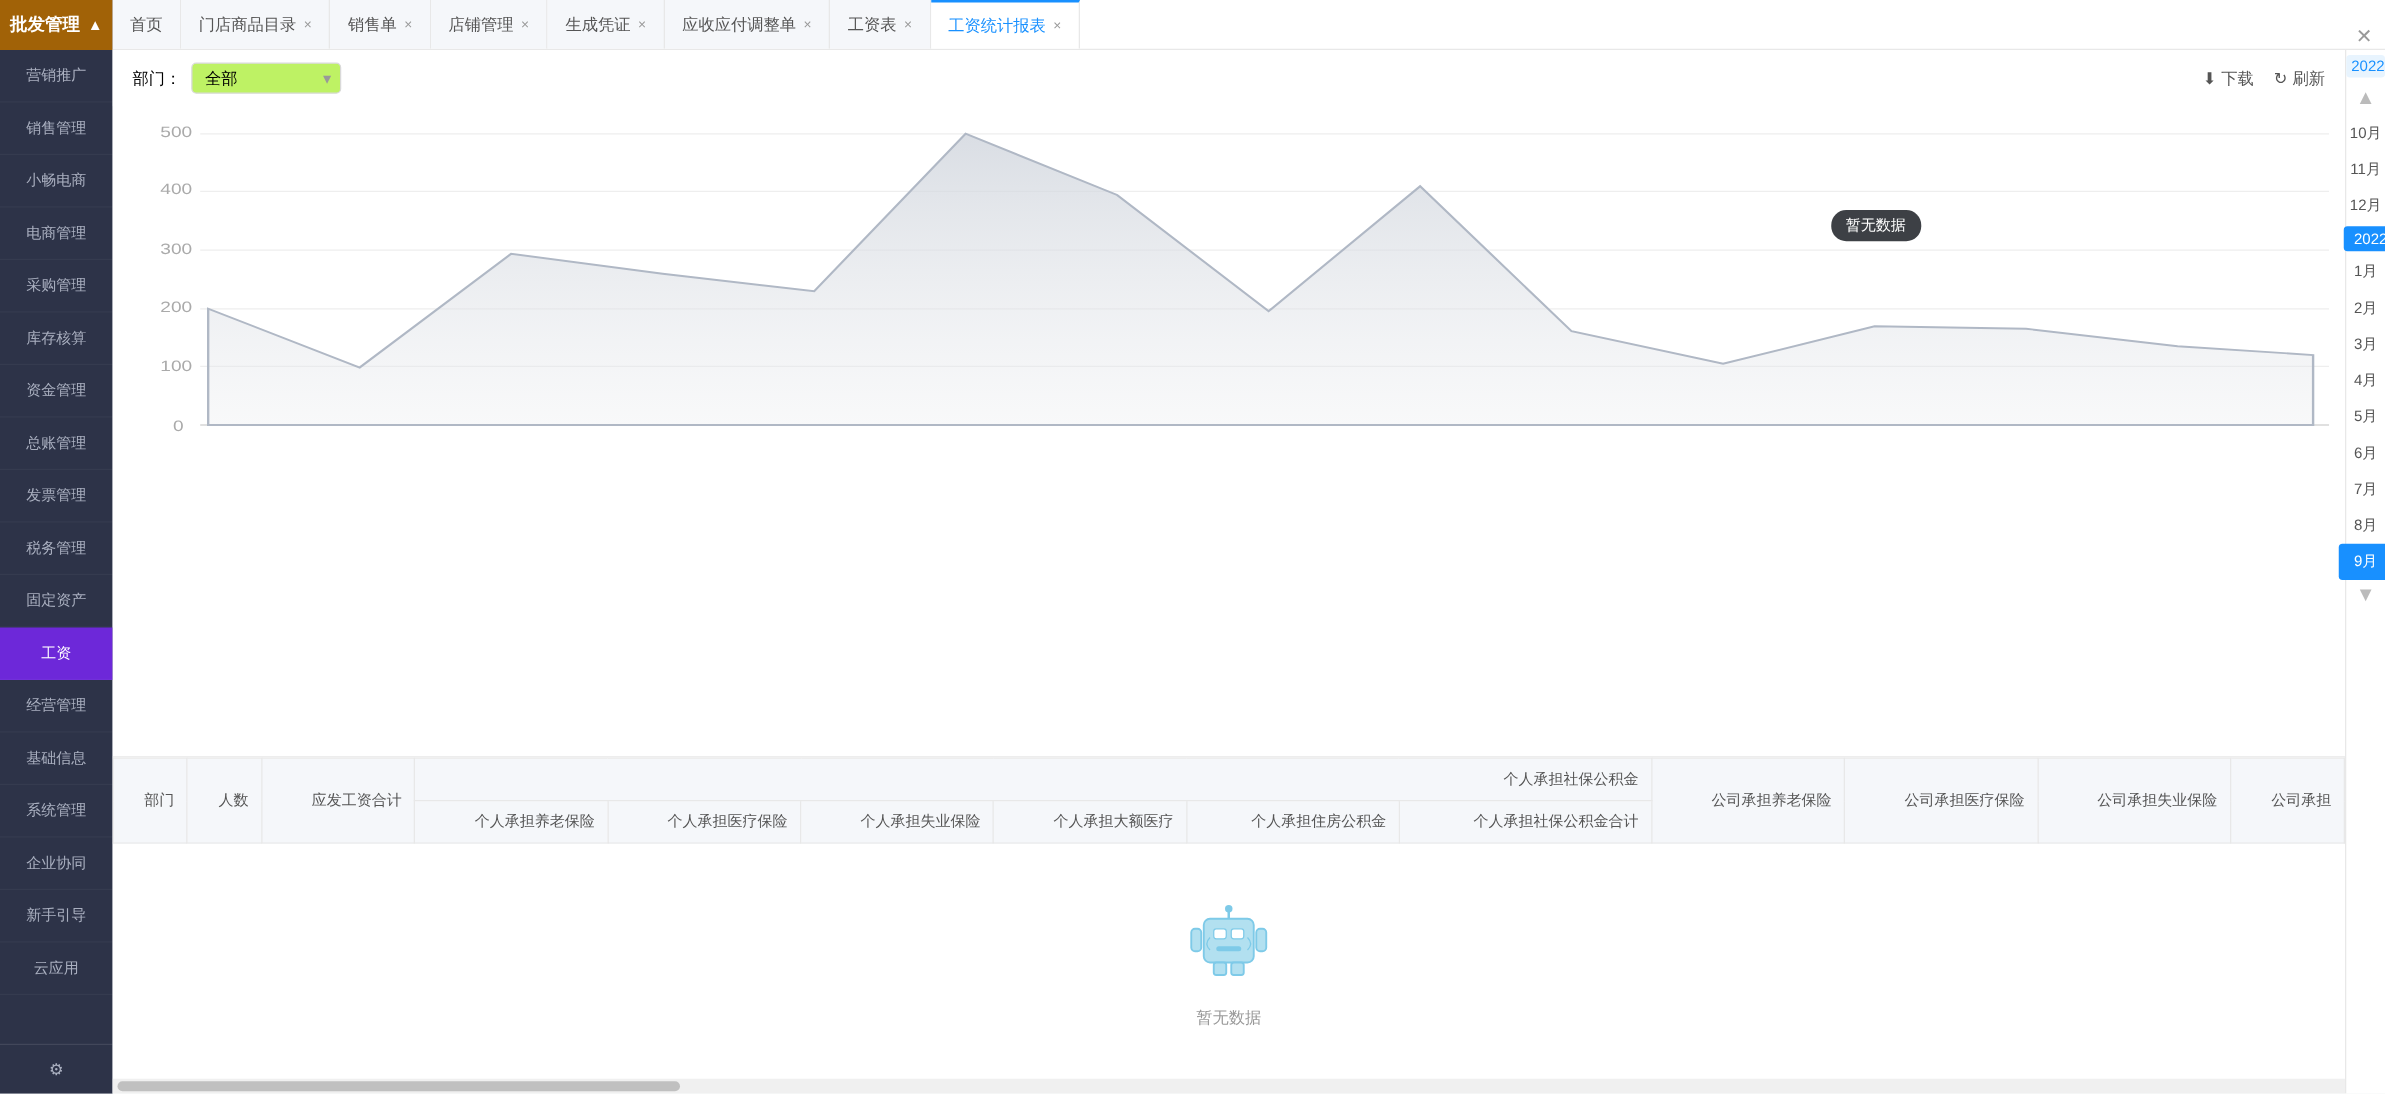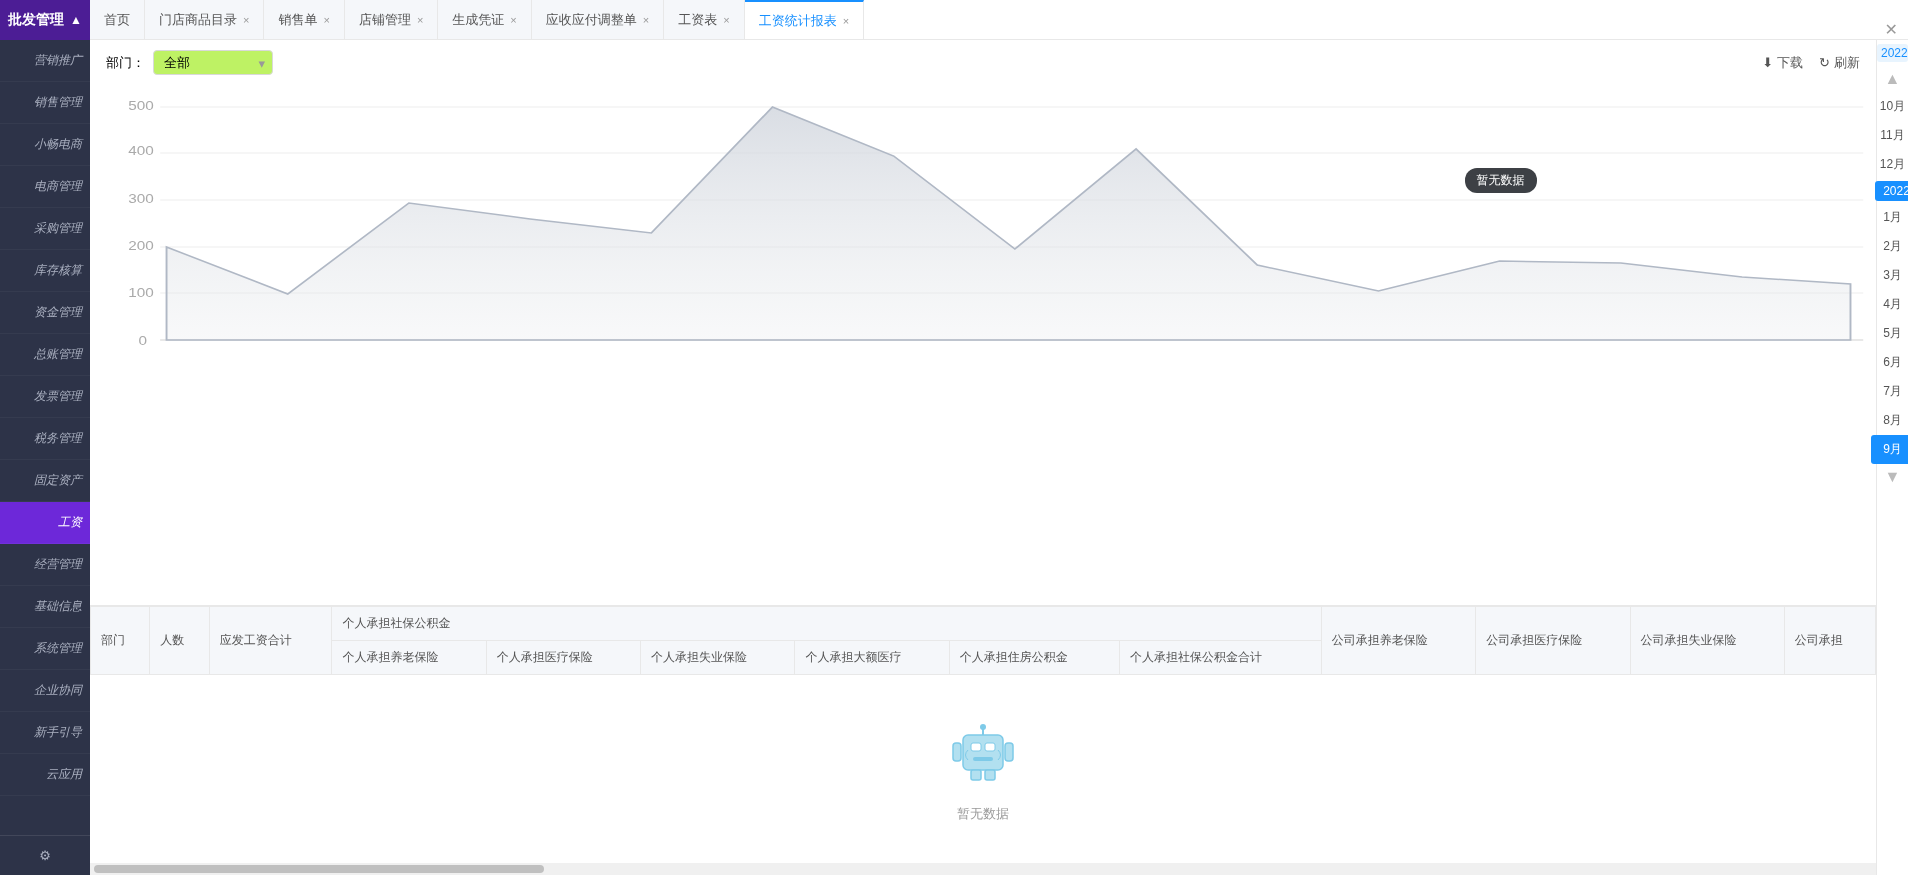--- a/index.html
+++ b/index.html
@@ -9,38 +9,37 @@
     .sidebar {
       width: 90px;
       background: #2d3348;
       color: #ccc;
       display: flex;
       flex-direction: column;
       height: 100%;
       flex-shrink: 0;
     }
     .sidebar-header {
-      background: #4c1d95;
+      background: #a16207;
       color: #fff;
       padding: 12px 8px;
       font-size: 14px;
       font-weight: bold;
       display: flex;
       align-items: center;
       justify-content: space-between;
       height: 40px;
     }
     .sidebar-item {
       padding: 12px 8px;
-      text-align: right;
+      text-align: center;
       font-size: 12px;
       color: #aab0c0;
       cursor: pointer;
       border-bottom: 1px solid rgba(255,255,255,0.04);
-      font-style: italic;
     }
     .sidebar-item.active { background: #6d28d9; color: #fff; }
     .sidebar-footer {
       margin-top: auto;
       padding: 12px 8px;
       text-align: center;
       color: #aab0c0;
       cursor: pointer;
       border-top: 1px solid rgba(255,255,255,0.1);
     }
@@ -202,21 +201,21 @@
     table {
       width: 100%;
       border-collapse: collapse;
       font-size: 12px;
       min-width: 1200px;
     }
     thead tr th {
       background: #f5f7fa;
       border: 1px solid #e8e8e8;
       padding: 8px 10px;
-      text-align: left;
+      text-align: right;
       font-weight: normal;
       color: #555;
       white-space: nowrap;
     }
     .table-empty {
       display: flex;
       flex-direction: column;
       align-items: center;
       justify-content: center;
       padding: 40px 0;

